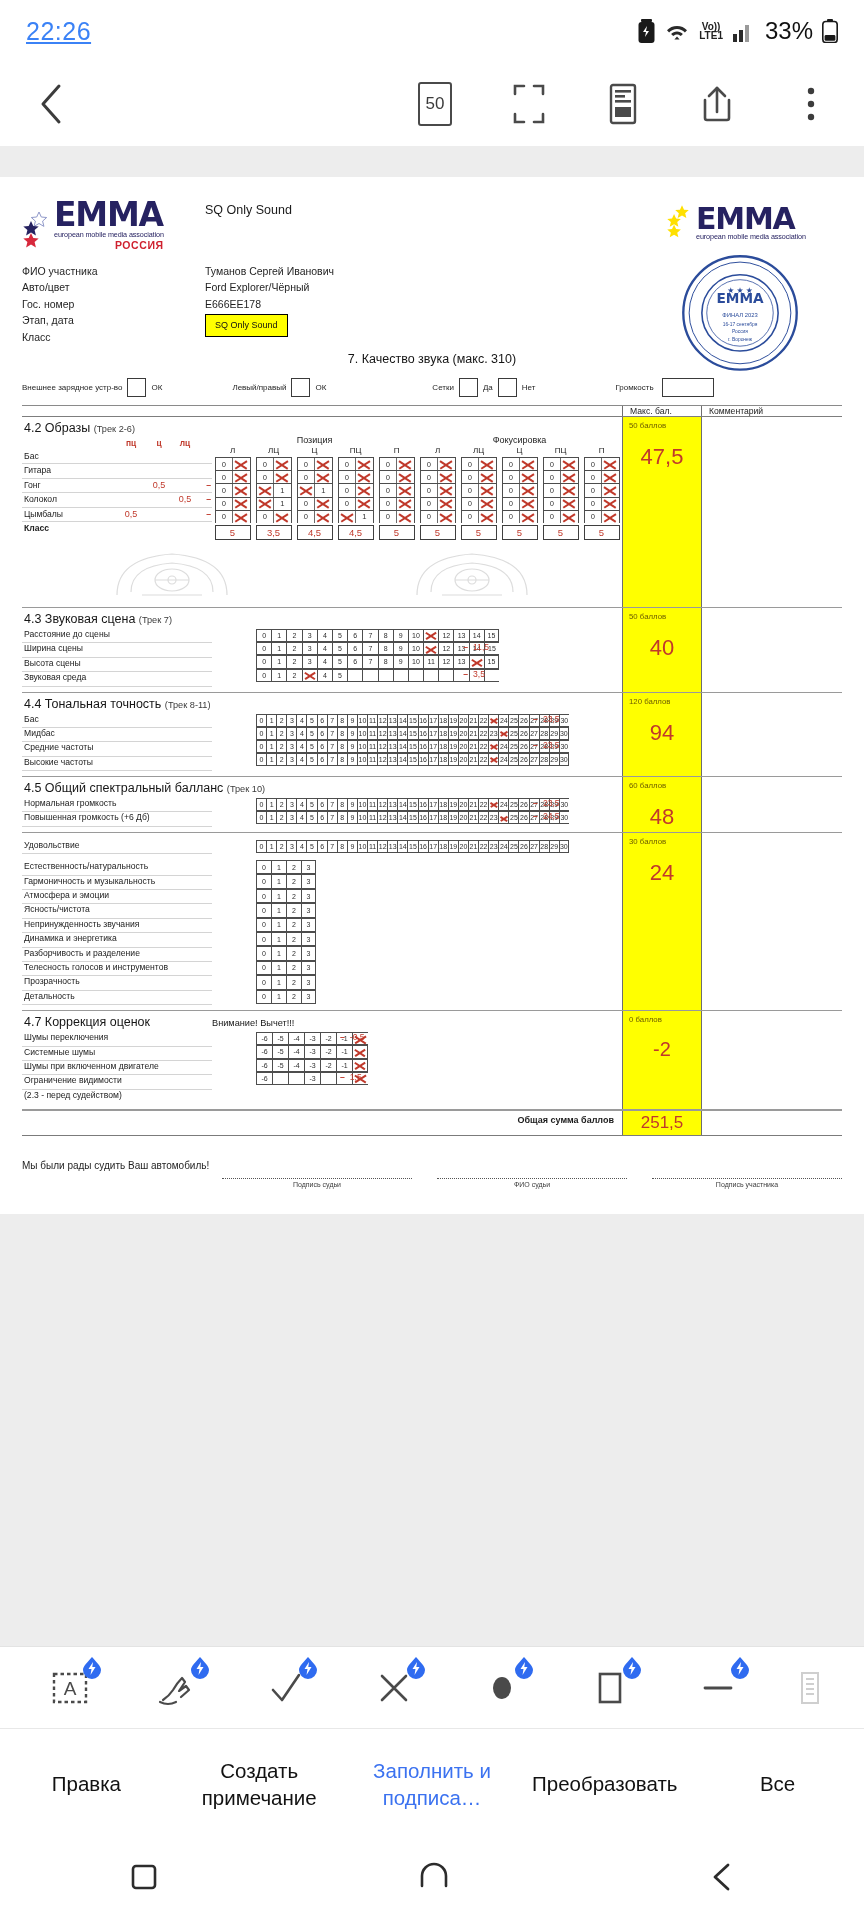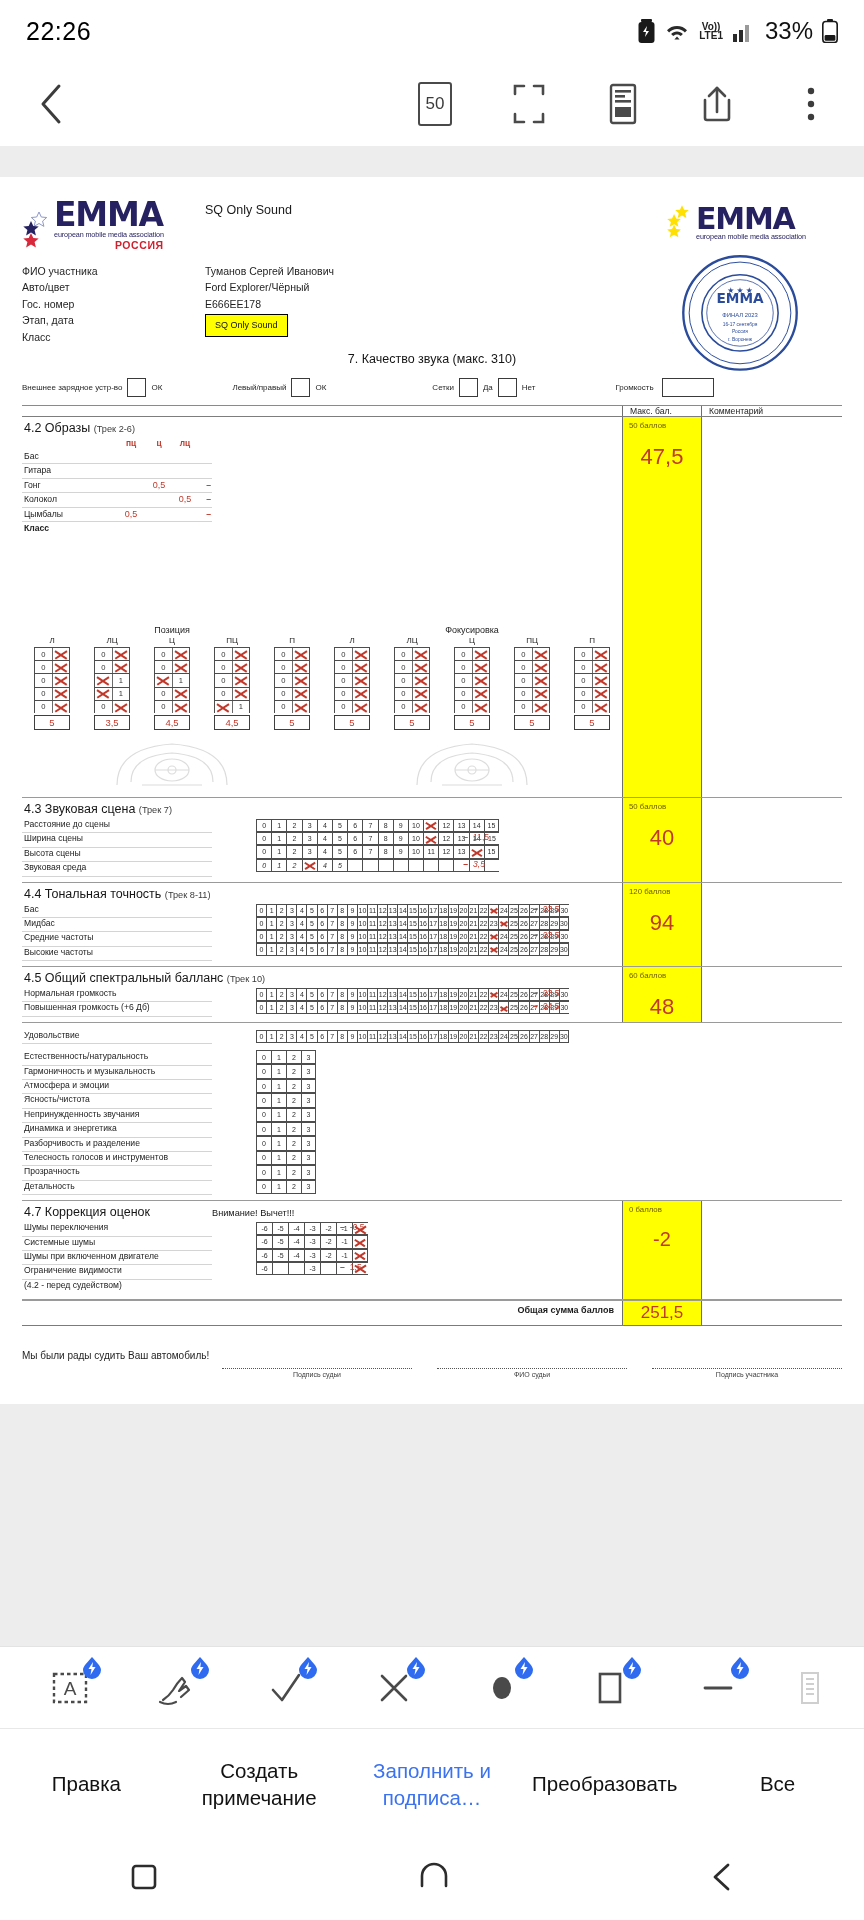--- a/index.html
+++ b/index.html
@@ -10,21 +10,21 @@
     color:#1a1a1a;
     overflow:hidden;
   }
   .screen{ width:864px; height:1920px; position:relative; display:flex; flex-direction:column; background:#fff; }
 
   
   .statusbar{
     height:62px; flex:0 0 62px; display:flex; align-items:center;
     justify-content:space-between; padding:0 26px; background:#fff;
   }
-  .status-time{ font-size:25px; color:#000000; letter-spacing:.5px; }
+  .status-time{ font-size:25px; color:#3b82f6; letter-spacing:.5px;text-decoration:underline; }
   .status-right{ display:flex; align-items:center; gap:9px; }
   .status-right svg{ display:block; }
   .batt-pct{ font-size:24px; color:#111; margin-left:2px; }
   .volte{ display:flex; flex-direction:column; align-items:center; line-height:.92; font-size:10px; font-weight:bold; color:#222; }
 
   
   .apptoolbar{
     height:84px; flex:0 0 84px; display:flex; align-items:center; background:#fff;
     padding:0 24px;
   }
@@ -89,21 +89,21 @@
   .hdr-lbl{ font-size:8.6px; padding-left:7px; color:#1d1d1d; }
 
   .scoremax{ font-size:7.8px; color:#6d5d00; padding:4px 0 0 6px; }
   .scoreval{ font-size:22px; color:#c0392b; text-align:center; margin-top:14px; font-family:"Liberation Sans",sans-serif;}
   .scoreval.sm{ font-size:20px; }
 
   .sectitle{ font-size:12.5px; color:#161616; padding-left:2px; }
   .sectitle span.trk{ font-size:9.2px; color:#3a3a3a; }
 
   
-  .s42{ display:flex;flex-direction:column; }
+  .s42{ display:flex; }
   .s42-left{ width:190px; flex:0 0 190px; padding-top:2px;}
   .crit{ position:relative; height:14.4px; border-bottom:1px solid #d4d4d4; font-size:8.6px; color:#222; }
   .crit.hdr{ border:0; height:13px; }
   .crit .nm{ position:absolute; left:2px; top:1px; }
   .crit .c1,.crit .c2,.crit .c3{ position:absolute; top:1px; color:#c0392b; font-size:9px; text-align:center; width:26px;}
   .crit .c1{ left:96px;} .crit .c2{ left:124px;} .crit .c3{ left:150px;}
   .crit.hdr .c1,.crit.hdr .c2,.crit.hdr .c3{ font-weight:bold; font-size:8.4px; }
   .crit .dash{ position:absolute; right:1px; top:1px; color:#c0392b; font-weight:bold;}
   .sum{ font-weight:bold; font-size:8.6px; }
 
@@ -747,21 +747,21 @@
                     <div class="sbox" style="width:15.2px;">7</div>
                     <div class="sbox" style="width:15.2px;">8</div>
                     <div class="sbox" style="width:15.2px;">9</div>
                     <div class="sbox" style="width:15.2px;">10</div>
                     <div class="sbox" style="width:15.2px;">11</div>
                     <div class="sbox" style="width:15.2px;">12</div>
                     <div class="sbox" style="width:15.2px;">13</div>
                     <div class="sbox xmk" style="width:15.2px;"></div>
                     <div class="sbox" style="width:15.2px;">15</div>
                   </div>
-                  <div class="srow" style="position: relative; font-style: italic;">
+                  <div class="srow" style="position: relative;">
                     <div class="sbox" style="width:15.2px;">0</div>
                     <div class="sbox" style="width:15.2px;">1</div>
                     <div class="sbox" style="width:15.2px;">2</div>
                     <div class="sbox xmk" style="width:15.2px;"></div>
                     <div class="sbox" style="width:15.2px;">4</div>
                     <div class="sbox" style="width:15.2px;">5</div>
                     <div class="sbox blank" style="width:15.2px;border-color:#4d4d4d;"></div>
                     <div class="sbox blank" style="width:15.2px;border-color:#4d4d4d;"></div>
                     <div class="sbox blank" style="width:15.2px;border-color:#4d4d4d;"></div>
                     <div class="sbox blank" style="width:15.2px;border-color:#4d4d4d;"></div>
@@ -1133,36 +1133,40 @@
                   </div>
                   <div class="srow" style="height: 14.4px;">
                     <div class="sbox" style="width:15px;">0</div>
                     <div class="sbox" style="width:15px;">1</div>
                     <div class="sbox" style="width:15px;">2</div>
                     <div class="sbox" style="width:15px;">3</div>
                   </div>
                 </div>
             </div>
           </div>
+          <div class="tscore">
+            <div class="scoremax">30 баллов</div>
+            <div class="scoreval">24</div>
+          </div>
           <div class="tcomment"></div>
         </div>
 
         <div class="trow">
           <div class="tmain">
             <div class="sectitle" style="display:flex;">
               <span style="width:188px;">4.7 Коррекция оценок</span>
               <span style="font-size:9.2px;padding-top:3px;">Внимание! Вычет!!!</span>
             </div>
             <div class="scaleblk" style="margin-top:3px;">
               <div class="sc-left" id="s47labels">
                   <div class="sc-lbl">Шумы переключения</div>
                   <div class="sc-lbl">Системные шумы</div>
                   <div class="sc-lbl">Шумы при включенном двигателе</div>
                   <div class="sc-lbl">Ограничение видимости</div>
-                  <div class="sc-lbl" style="border-bottom: 0px;">(4.2 - перед судейством)</div>
+                  <div class="sc-lbl" style="border-bottom: 0px;">(2.3 - перед судейством)</div>
                 </div>
               <div class="sc-right" id="s47scales">
                   <div class="srow" style="position: relative;">
                     <div class="sbox" style="width:16px;">-6</div>
                     <div class="sbox" style="width:16px;">-5</div>
                     <div class="sbox" style="width:16px;">-4</div>
                     <div class="sbox" style="width:16px;">-3</div>
                     <div class="sbox" style="width:16px;">-2</div>
                     <div class="sbox" style="width:16px;">-1</div>
                     <div class="sbox xmk" style="width:16px;"></div>

